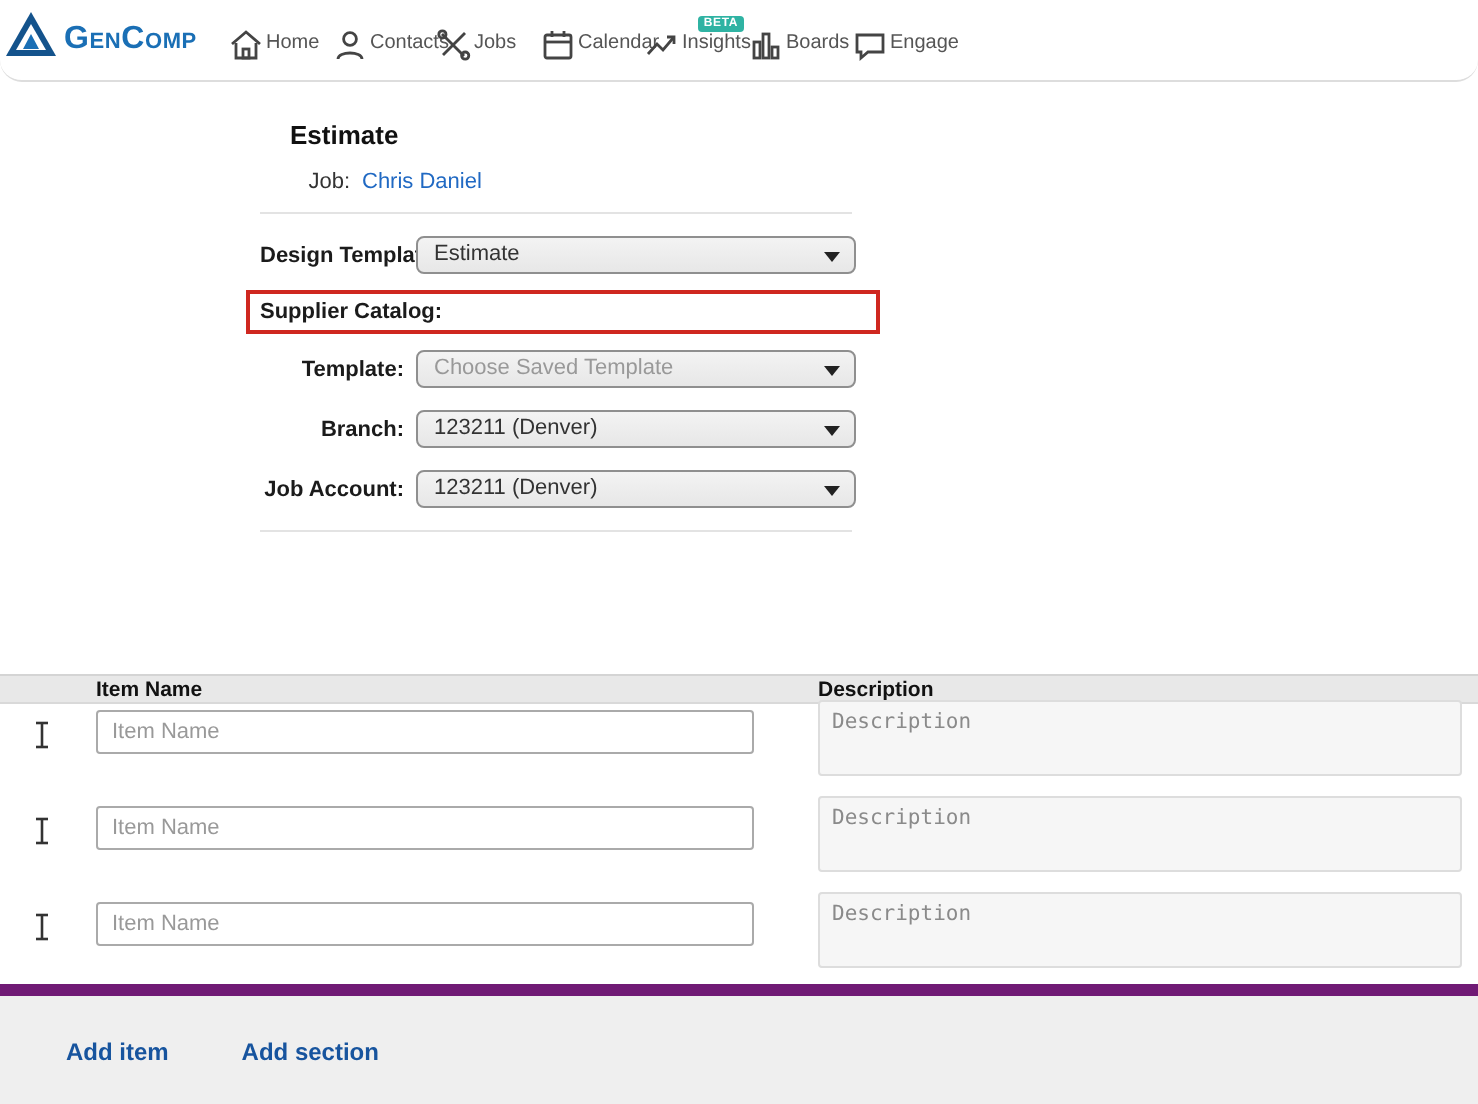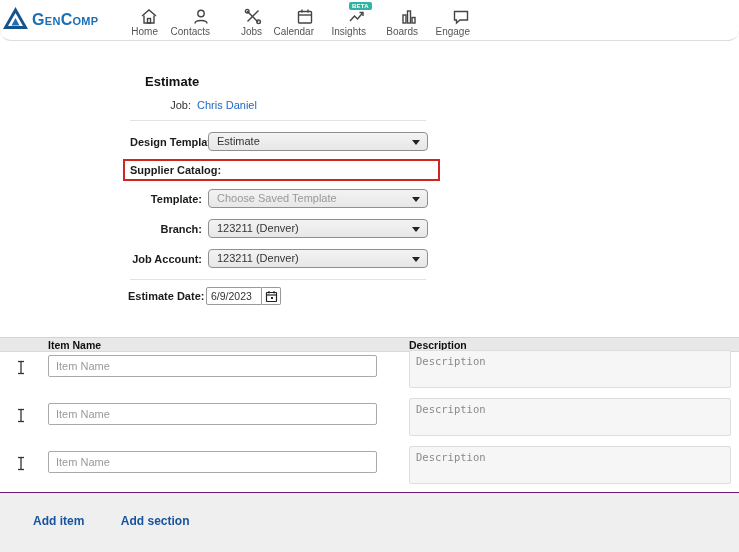--- a/index.html
+++ b/index.html
@@ -21,36 +21,36 @@
   .brand {
     display:flex; align-items:center; gap:3px;
     width:110px; padding-left:2px; cursor:pointer;
   }
   .brand-text {
     font-weight:bold; font-variant:small-caps;
     font-size:16px; color:#1a6fb5; letter-spacing:.3px;
   }
   .nav-items { display:flex; gap:8px; margin-left:4px; }
   .nav-item {
-    width:44px; display:flex; flex-direction:column; align-items:flex-end;
+    width:44px; display:flex; flex-direction:row; align-items:center;
     gap:1px; position:relative; cursor:pointer; padding-top:3px;
   }
   .nav-item .nicon { height:18px; display:flex; align-items:flex-end; }
   .nav-label { font-size:10px; color:#555; white-space:nowrap; }
   .beta-badge {
     position:absolute; top:-2px; right:-6px;
     background:#2fb3a3; color:#fff; font-size:6px; font-weight:bold;
     padding:1px 3px; border-radius:2px; letter-spacing:.3px;
   }
 
   
-  .form-area { position:absolute; top:66px; left:130px; width:310px; }
+  .form-area { position:absolute; top:52px; left:130px; width:310px; }
   .form-title { font-size:13px; font-weight:bold; margin:8px 0 10px 15px; color:#111; }
 
-  .jc-row { display:grid; grid-template-columns:45px auto; gap:6px; margin:0 0 9px 16px; font-size:11px; align-items:center;}
+  .jc-row { display:grid; grid-template-columns:45px auto; gap:6px; margin:0 0 9px 0; font-size:11px; align-items:center;}
   .jc-label { text-align:right; color:#333; }
   .jc-value { color:#333; }
   a.job-link { color:#2069c3; text-decoration:none; }
 
   .form-divider { border:none; border-top:1px solid #e3e3e3; margin:6px 0 6px 0; width:296px; }
 
   .field-row {
     display:grid; grid-template-columns:72px 220px; gap:6px; align-items:center;
     border:2px solid transparent; padding:3px 5px; margin:0 0 1px -7px;
   }
@@ -105,21 +105,21 @@
     position:absolute; left:409px; top:0; width:322px; height:38px;
     background:#f6f6f6; border:1px solid #ddd; border-radius:2px;
     font-family:"DejaVu Sans Mono", monospace; font-size:10.5px; color:#555;
     padding:4px 6px; resize:none;
   }
   .item-desc-textarea::placeholder { color:#8a8a8a; }
 
   
   .bottom-band {
     position:absolute; top:492px; left:0; width:739px; height:60px;
-    background:#efefef; border-top:1px solid #701a75;
+    background:#efefef; border-top:6px solid #701a75;
   }
   .add-link {
     display:inline-block; margin-top:21px; font-size:12px; font-weight:bold;
     color:#17549e; text-decoration:none; cursor:pointer;
   }
   .add-link.item { margin-left:33px; }
   .add-link.section { margin-left:32px; }
 </style>
 </head>
 <body>
@@ -257,35 +257,20 @@
   <div class="field-row">
     <span class="field-label">Job Account:</span>
     <div class="select-box">
       <span>123211 (Denver)</span>
       <span class="sel-caret"></span>
     </div>
   </div>
 
   <hr class="form-divider">
 
-  <div class="date-row">
-    <span class="field-label">Estimate Date:</span>
-    <span class="date-controls">
-      <input class="date-input" type="text" value="6/9/2023" style="">
-      <button class="cal-button">
-        <svg width="13" height="13" viewBox="0 0 13 13" fill="none" stroke="#222" stroke-width="1.2">
-          <rect x="1.5" y="2.5" width="10" height="9" rx="0.5"></rect>
-            <path d="M1.5 5 H11.5"></path>
-          <path d="M4 1 V3.5"></path>
-            <path d="M9 1 V3.5"></path>
-            <rect x="6" y="7" width="2" height="2" fill="#222" stroke="none"></rect>
-        </svg>
-      </button>
-    </span>
-  </div>
 </div>
 
 <div class="items-header">
   <span class="col-head name">Item Name</span>
   <span class="col-head desc">Description</span>
 </div>
 
 <div class="items-rows">
 
   <div class="item-row">

